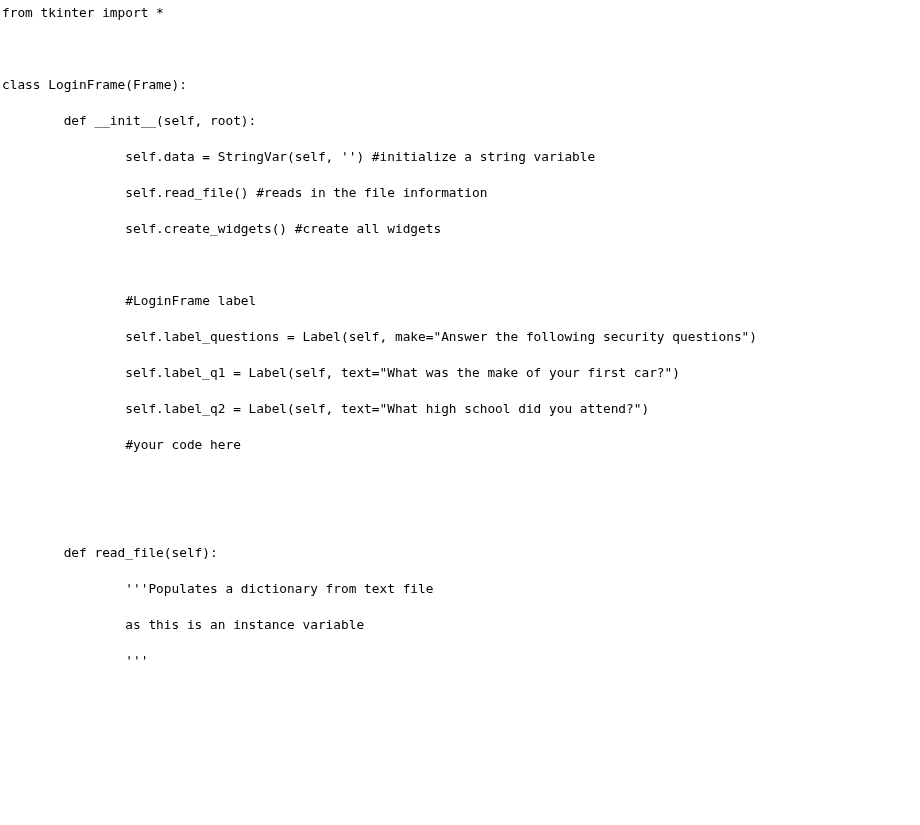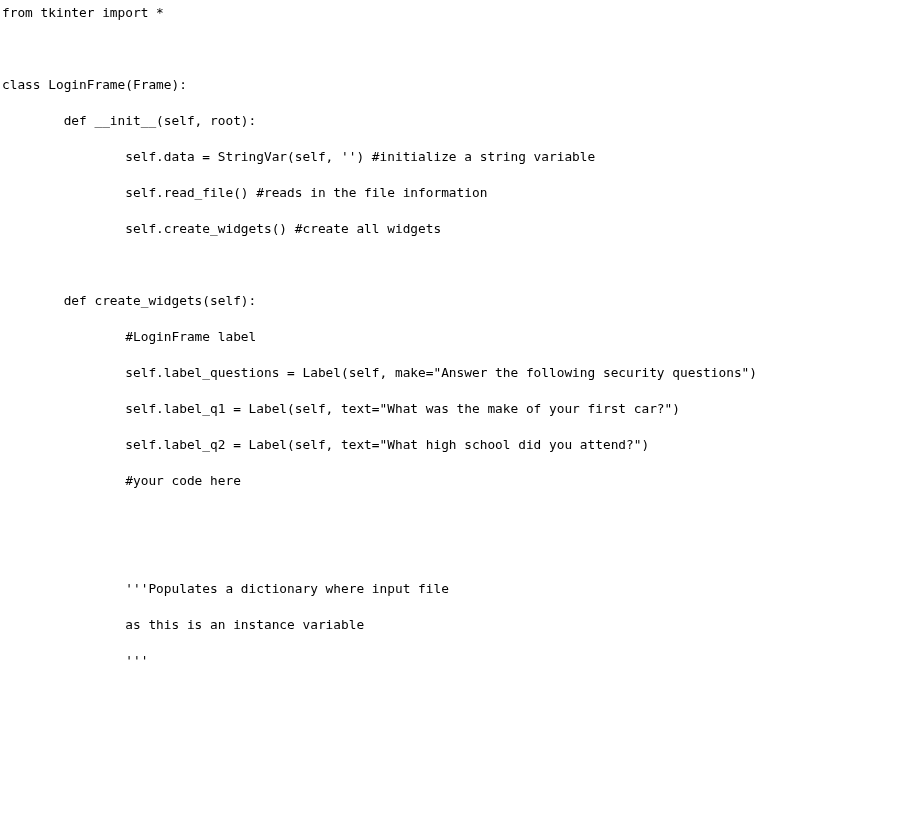--- a/index.html
+++ b/index.html
@@ -45,29 +45,29 @@
 
 <div id="editor" style="background: rgb(255, 255, 255);">
   <pre class="code-block" style="color: rgb(0, 0, 0); font-size: 12.8px; line-height: 18px;"><span class="code-line">from tkinter import *</span>
 <span class="code-line">&nbsp;</span>
 <span class="code-line">class LoginFrame(Frame):</span>
 <span class="code-line">        def __init__(self, root):</span>
 <span class="code-line">                self.data = StringVar(self, '') #initialize a string variable</span>
 <span class="code-line">                self.read_file() #reads in the file information</span>
 <span class="code-line">                self.create_widgets() #create all widgets</span>
 <span class="code-line">&nbsp;</span>
-<span class="code-line">        def create_widgets(self):</span>
 <span class="code-line">                #LoginFrame label</span>
 <span class="code-line">                self.label_questions = Label(self, make="Answer the following security questions")</span>
 <span class="code-line">                self.label_q1 = Label(self, text="What was the make of your first car?")</span>
 <span class="code-line">                self.label_q2 = Label(self, text="What high school did you attend?")</span>
 <span class="code-line">                #your code here</span>
 <span class="code-line">&nbsp;</span>
 <span class="code-line">&nbsp;</span>
-<span class="code-line">                '''Populates a dictionary where input file</span>
+<span class="code-line">        def read_file(self):</span>
+<span class="code-line">                '''Populates a dictionary from text file</span>
 <span class="code-line">                as this is an instance variable</span>
 <span class="code-line">                '''</span>
 
 
 
 
 
 
 
 

